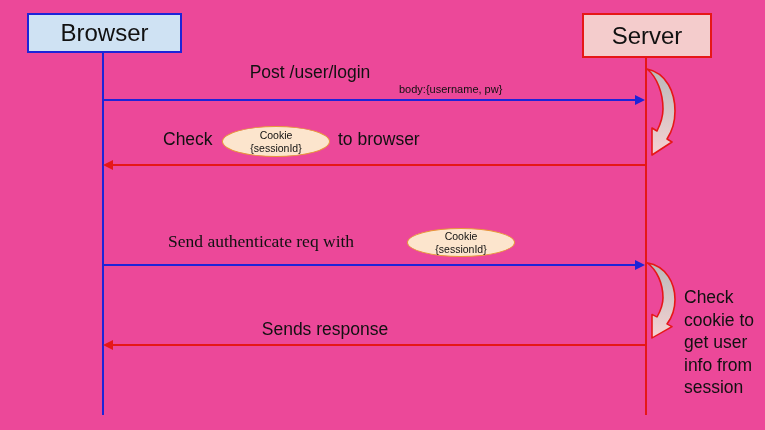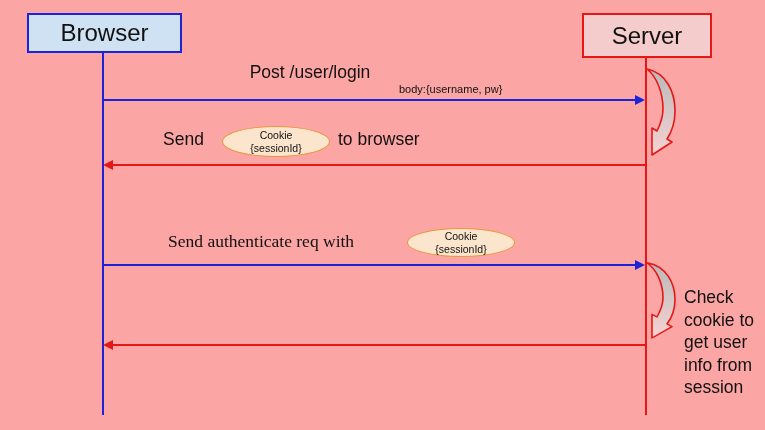--- a/index.html
+++ b/index.html
@@ -1,17 +1,17 @@
 <!DOCTYPE html>
 <html style="--blue: #1d24d8; --blue_fill: #cfe2f3; --red: #e61717; --red_fill: #f4cccc; --orange: #e8973a; --orange_fill: #fce5cd; --loop_gray: #b9b9b9; --loop_pink: #f6d2d2;"><head>
 <meta charset="utf-8">
 <style>
   html,body{margin:0;padding:0;background:#fff;}
   .canvas{
-    position:relative;width:765px;height:430px;background:#fca5a5;overflow:hidden;
+    position:relative;width:765px;height:430px;background:#ec4899;overflow:hidden;
     font-family:"Liberation Sans", sans-serif;color:#111;
   }
   .actor-box{
     position:absolute;display:flex;align-items:center;justify-content:center;
     font-size:24px;box-sizing:border-box;
   }
   .actor-browser{left:27px;top:13px;width:155px;height:40px;background:var(--blue_fill);border:2px solid var(--blue);}
   .actor-server{left:582px;top:13px;width:130px;height:45px;background:var(--red_fill);border:2px solid var(--red);}
   .lifeline{position:absolute;width:2px;}
   .lifeline-browser{left:102px;top:53px;height:362px;background:var(--blue);}
@@ -66,21 +66,21 @@
 
   <div class="msg-label centered" style="left:180px;top:62px;width:260px;">Post /user/login</div>
   <div class="msg-sublabel" style="left:391px;top:83px;margin-left:8px;">body:{username, pw}</div>
   <div class="msg-line blue" style="left:103px;top:99px;width:534px;"></div>
   <div class="head head-right blue" style="left:635px;top:95px;"></div>
 
   <svg class="loop loop-1" width="44" height="96" viewBox="0 0 44 96" preserveAspectRatio="none">
     <path d="M 6 2 C 26 6 34 26 34 44 C 34 57 30 66 26 72 L 31 75 L 11 88 L 11 61 L 16 64 C 20 56 22 49 22 42 C 22 26 16 10 6 2 Z" fill="url(#loopgrad)" stroke="#e61717" stroke-width="1.6" stroke-linejoin="round"></path>
   </svg>
 
-  <div class="msg-label" style="left:163px;top:129px;">Send</div>
+  <div class="msg-label" style="left:163px;top:129px;">Check</div>
   <div class="cookie" style="left:222px;top:126px;width:108px;height:31px;">
     <span>Cookie</span>
     <span>{sessionId}</span>
   </div>
   <div class="msg-label" style="left:338px;top:129px;">to browser</div>
   <div class="msg-line red" style="left:108px;top:164px;width:537px;"></div>
   <div class="head head-left red" style="left:103px;top:160px;"></div>
 
   <div class="msg-label" style="left:168px;top:231px;font-family:Liberation Serif, serif;">Send authenticate req with</div>
   <div class="cookie" style="left:407px;top:228px;width:108px;height:29px;">
@@ -88,16 +88,17 @@
     <span>{sessionId}</span>
   </div>
   <div class="msg-line blue" style="left:103px;top:264px;width:534px;"></div>
   <div class="head head-right blue" style="left:635px;top:260px;"></div>
 
   <svg class="loop loop-2" width="44" height="84" viewBox="0 0 44 96" preserveAspectRatio="none">
     <path d="M 6 2 C 26 6 34 26 34 44 C 34 57 30 66 26 72 L 31 75 L 11 88 L 11 61 L 16 64 C 20 56 22 49 22 42 C 22 26 16 10 6 2 Z" fill="url(#loopgrad)" stroke="#e61717" stroke-width="1.6" stroke-linejoin="round"></path>
   </svg>
   <div class="annotation ann-2">Check cookie to get user info from session</div>
 
+  <div class="msg-label centered" style="left:230px;top:319px;width:190px;">Sends response</div>
   <div class="msg-line red" style="left:108px;top:344px;width:537px;"></div>
   <div class="head head-left red" style="left:103px;top:340px;"></div>
 
 </div>
 
 </body></html>

